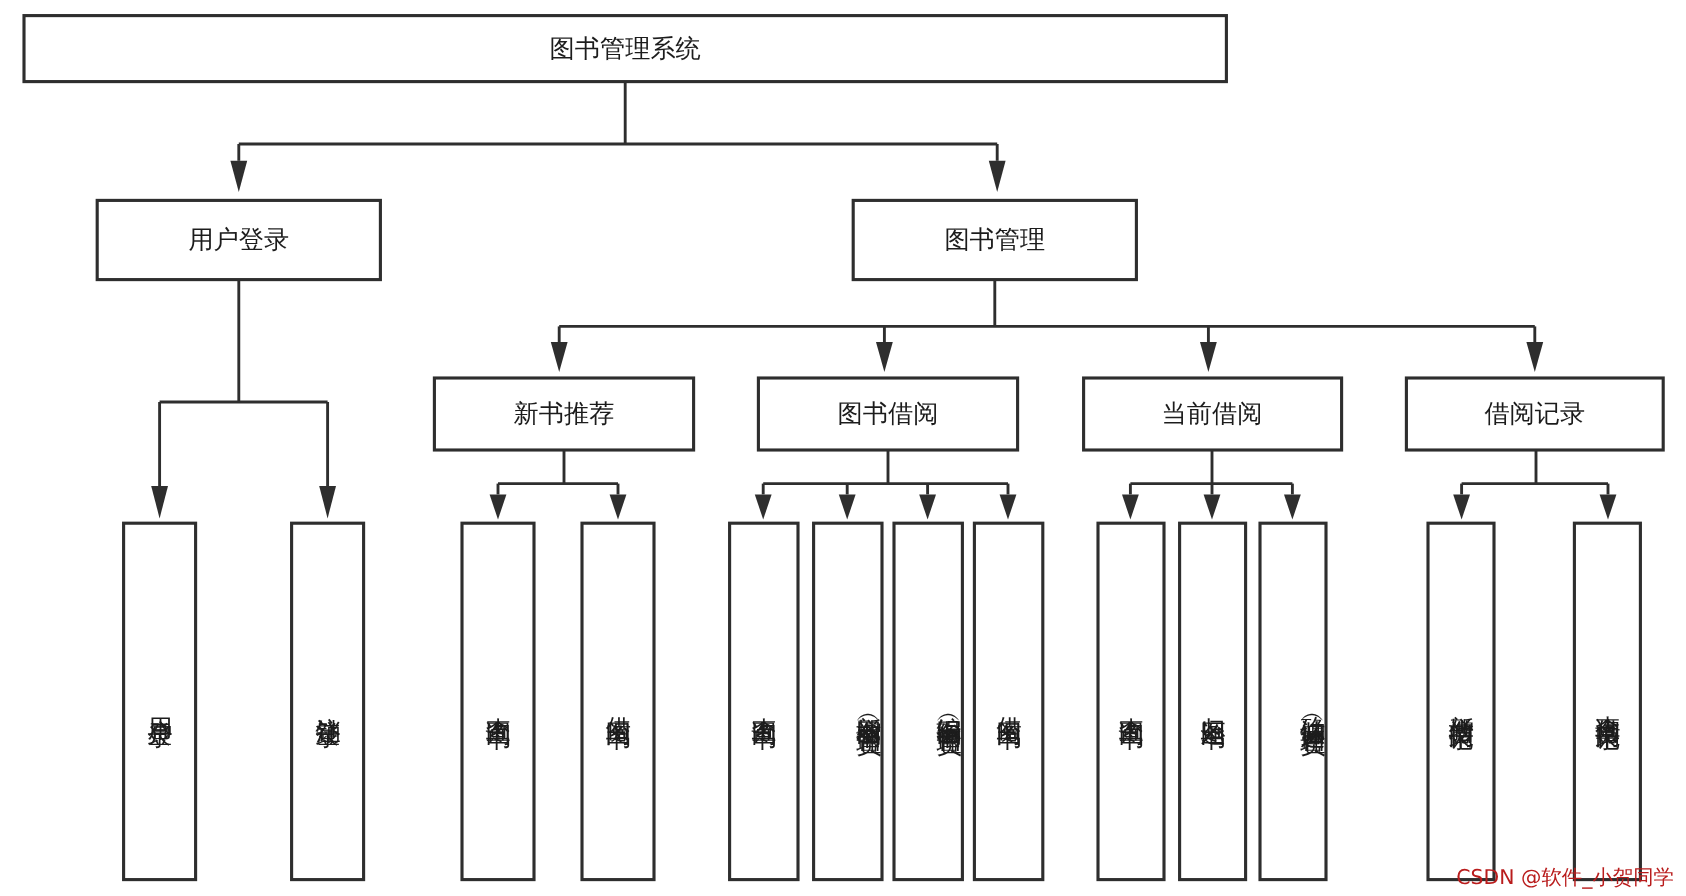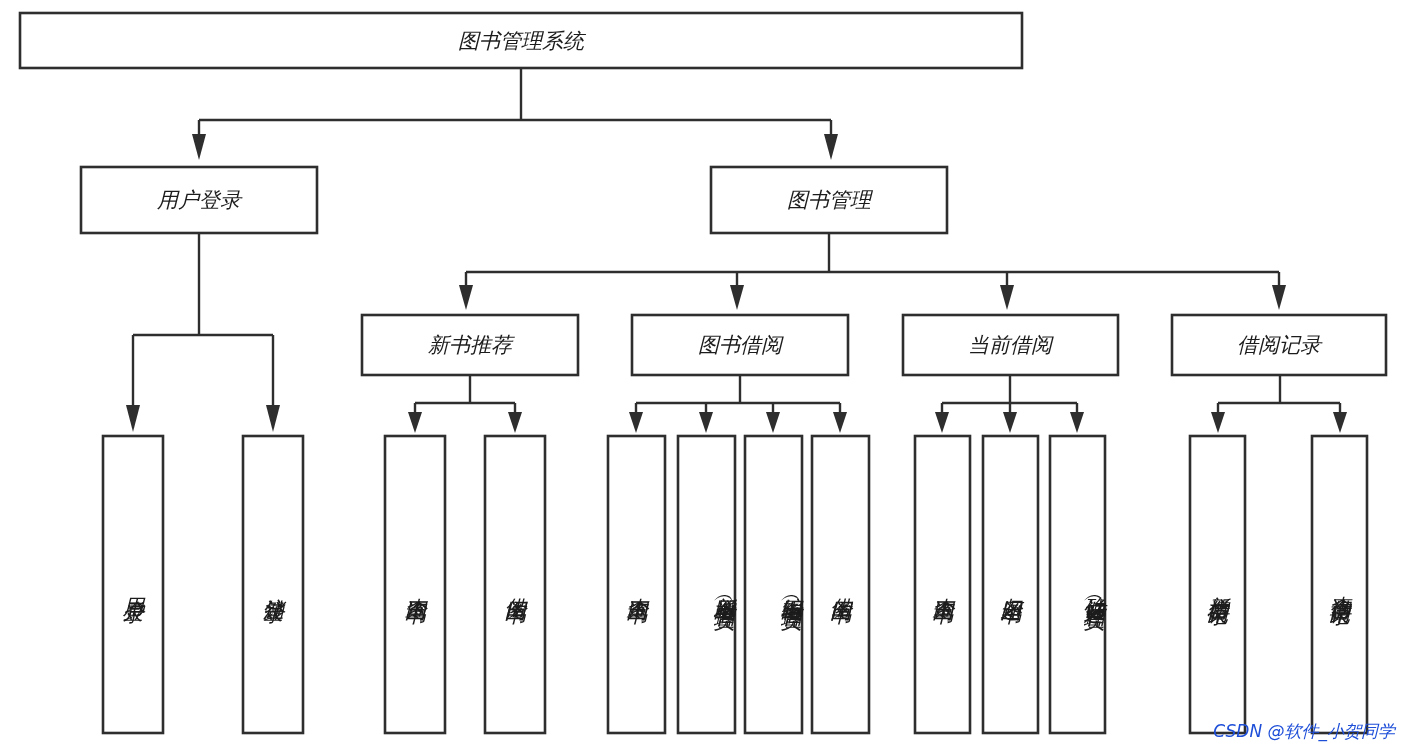--- a/index.html
+++ b/index.html
@@ -11,21 +11,20 @@
     width: 1405px;
     height: 747px;
     font-family: "DejaVu Sans", "Liberation Sans", sans-serif;
     overflow: hidden;
   }
   #diagram-root {
     position: relative;
     width: 1405px;
     height: 747px;
     background: #ffffff;
-    font-style: italic;
   }
   svg.diagram-canvas {
     position: absolute;
     top: 0;
     left: 0;
     width: 1405px;
     height: 747px;
   }
   .node-rect {
     fill: #ffffff;
@@ -61,21 +60,21 @@
     text-align: left;
     white-space: pre-wrap;
     pointer-events: none;
   }
   .watermark {
     position: absolute;
     right: 10px;
     bottom: 4px;
     font-family: "DejaVu Sans", "Liberation Sans", sans-serif;
     font-size: 17px;
-    color: #1d4ed8;
+    color: #b91c1c;
     white-space: nowrap;
   }
 </style>
 </head>
 <body>
 
 <div id="diagram-root">
 
   <svg class="diagram-canvas" viewBox="0 0 1405 747">
 

